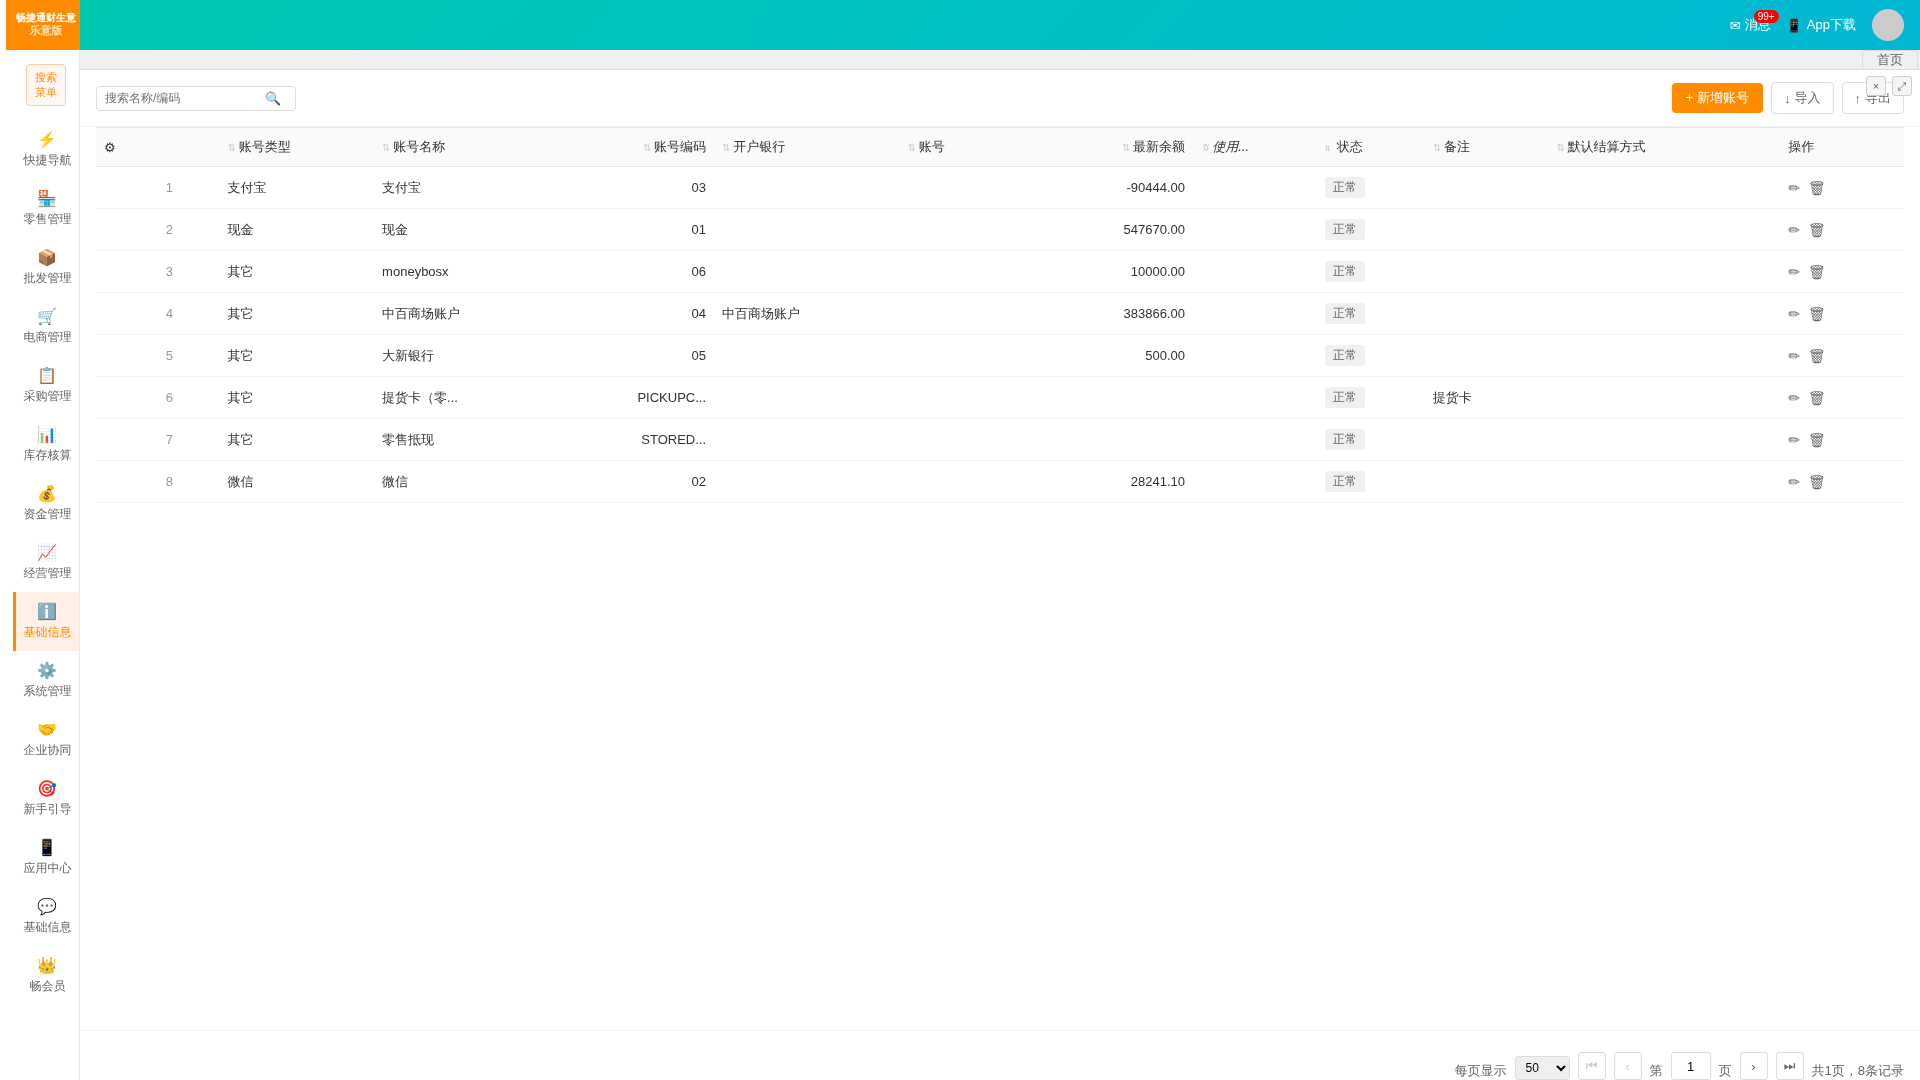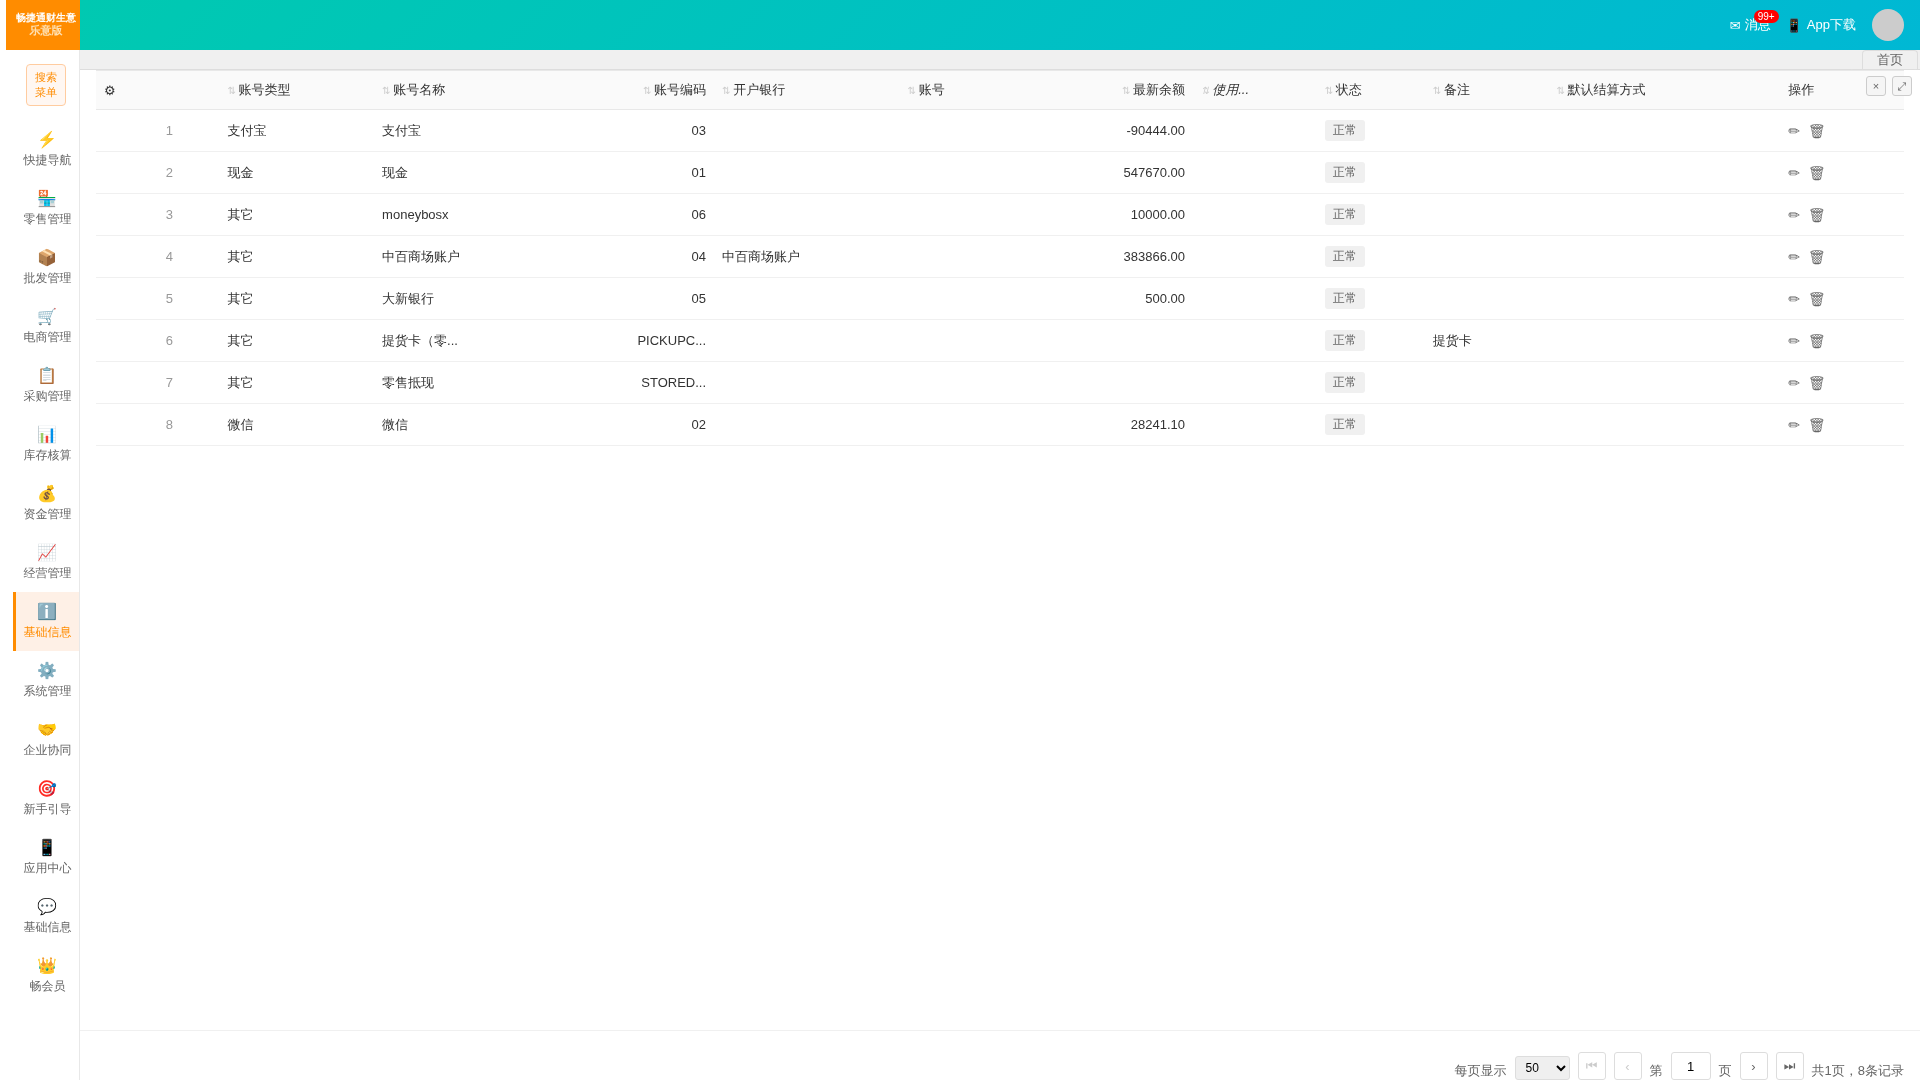--- a/index.html
+++ b/index.html
@@ -284,28 +284,28 @@
     .action-btns {
       display: flex;
       gap: 8px;
     }
     .action-btn {
       color: #666;
       cursor: pointer;
       font-size: 14px;
     }
     .col-index { width: 40px; color: #999; }
-    .col-type { width: 100px; font-family: Liberation Serif, serif; }
+    .col-type { width: 100px; }
     .col-name { width: 120px; }
     .col-code { width: 100px; text-align: right; }
     .col-bank { width: 120px; }
     .col-account { width: 80px; }
     .col-balance { width: 110px; text-align: right; }
     .col-usage { width: 80px; font-style: italic; }
-    .col-status { width: 70px; }
+    .col-status { width: 70px; font-family: Liberation Mono, monospace; }
     .col-note { width: 80px; }
     .col-settlement { width: 150px; }
     .col-action { width: 80px; }
     .gear-cell { width: 40px; }
 
     
     .pagination {
       height: 50px;
       display: flex;
       align-items: flex-end;
@@ -452,20 +452,37 @@
     </div>
   </div>
 
   <div class="content-area">
 
     <div class="win-controls">
       <div class="win-btn">×</div>
       <div class="win-btn">⤢</div>
     </div>
 
+    <div class="toolbar">
+      <div class="search-box">
+        <input type="text" placeholder="搜索名称/编码" style="">
+        <span class="search-icon">🔍</span>
+      </div>
+      <div class="toolbar-right">
+        <button class="btn-primary">+ 新增账号</button>
+        <button class="btn-default">
+          <span>↓</span>
+          <span>导入</span>
+        </button>
+        <button class="btn-default">
+          <span>↑</span>
+          <span>导出</span>
+        </button>
+      </div>
+    </div>
 
     <div class="table-container">
       <table>
         <thead>
           <tr>
             <th class="gear-cell">⚙</th>
             <th class="col-index"></th>
             <th class="col-type">
               <span class="sort-icon">⇅ </span>账号类型
             </th>

